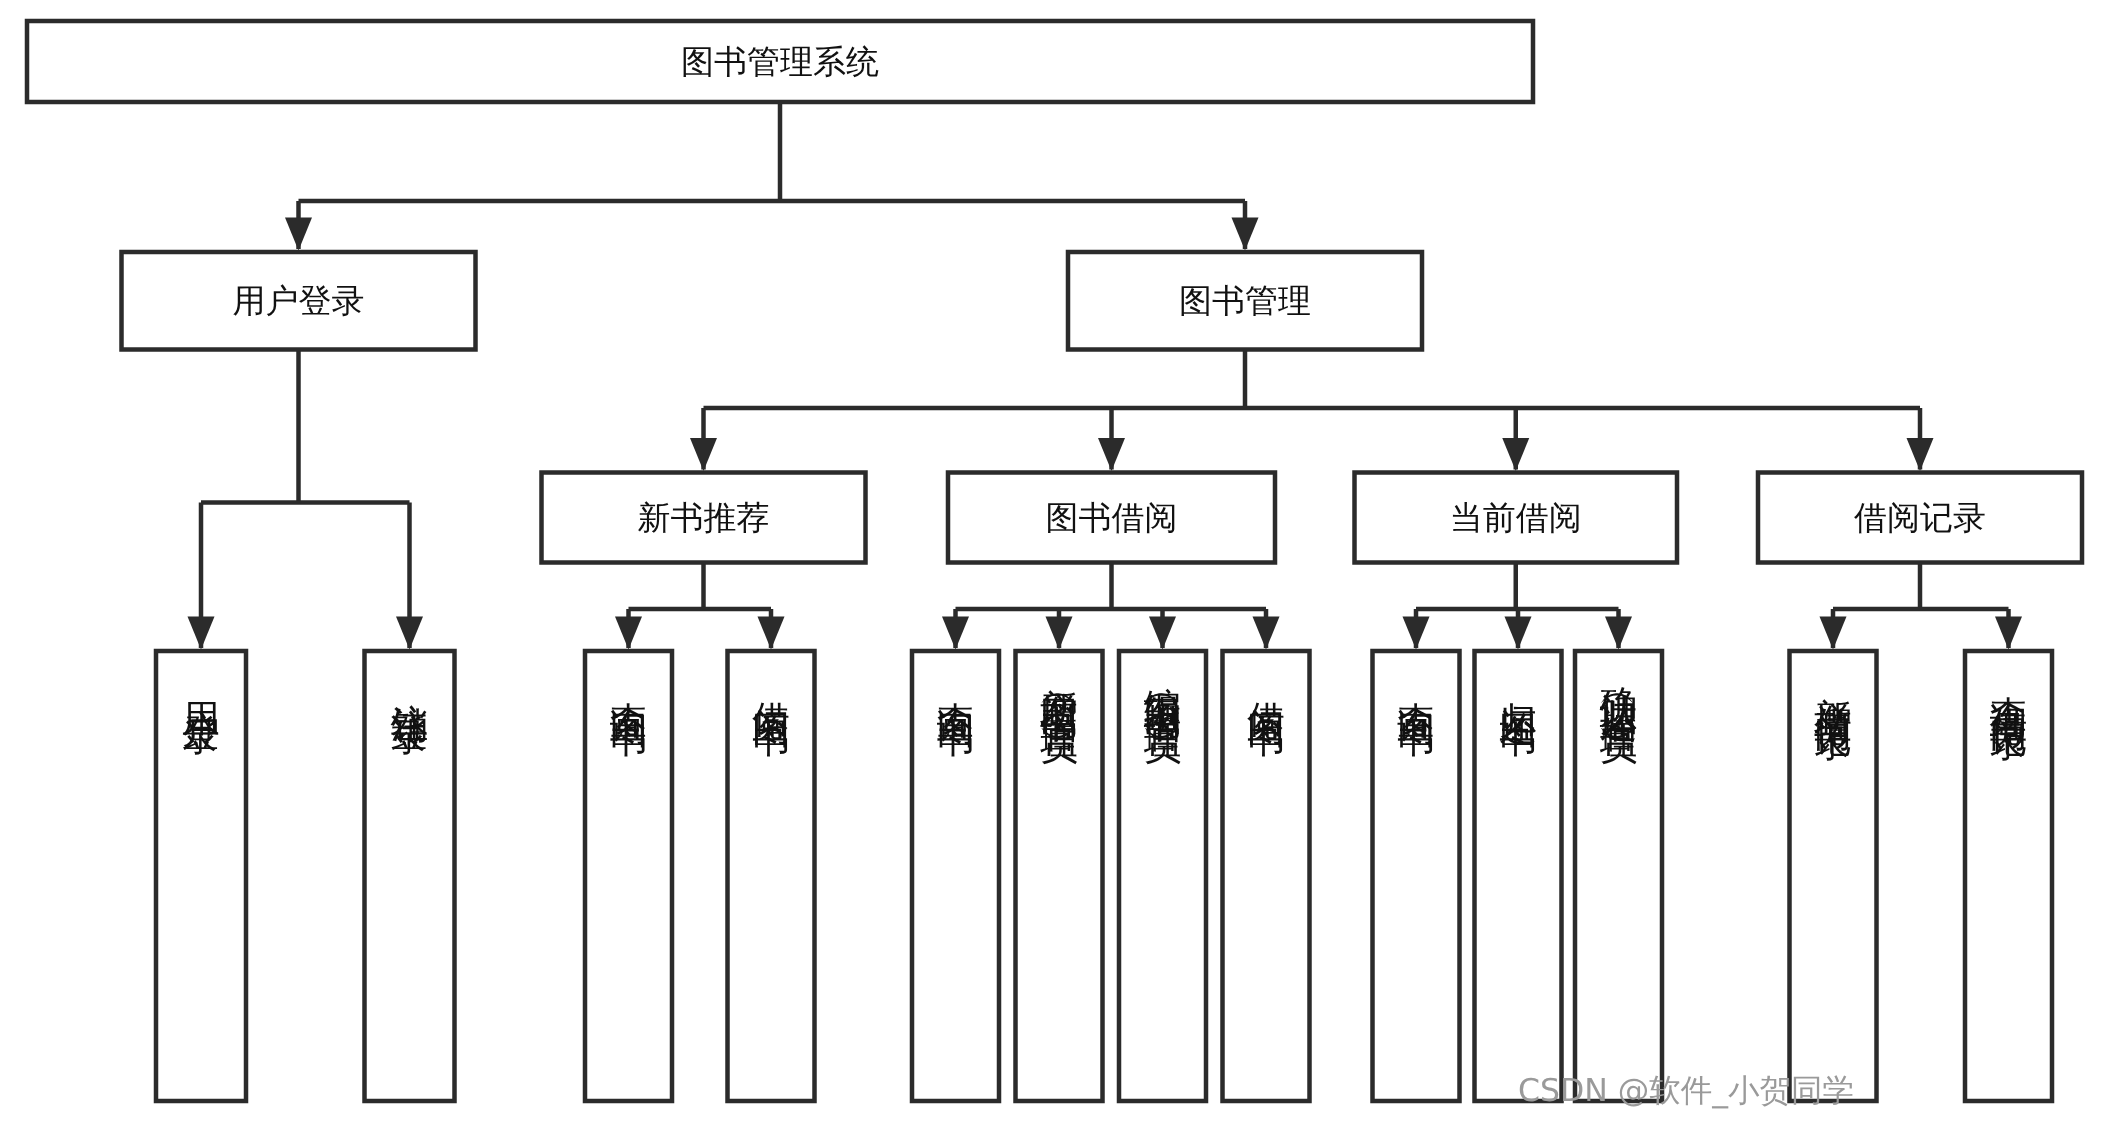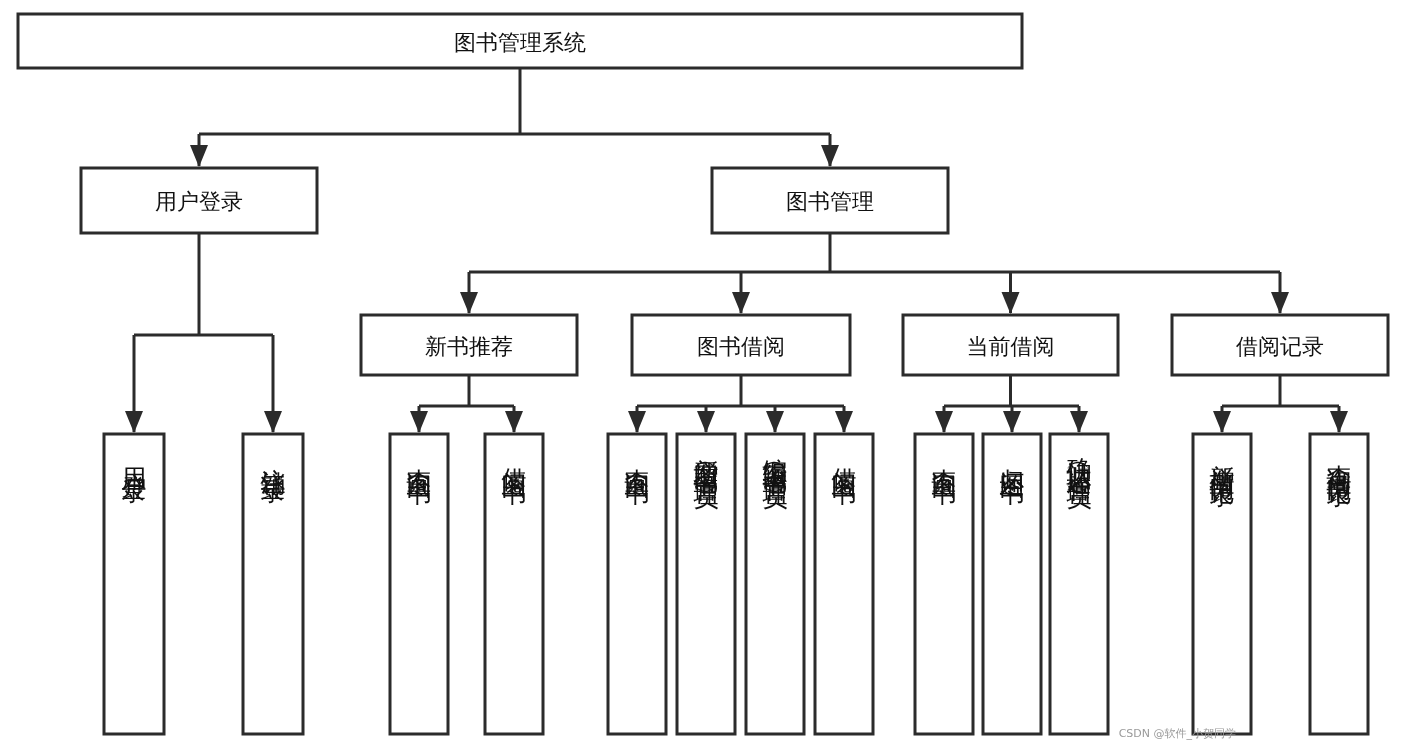--- a/index.html
+++ b/index.html
@@ -55,21 +55,21 @@
     writing-mode: vertical-rl;
     text-orientation: upright;
     letter-spacing: 4px;
     dominant-baseline: central;
   }
   .watermark {
     position: absolute;
     right: 10px;
     bottom: 6px;
     font-family: "DejaVu Sans", "Liberation Sans", sans-serif;
-    font-size: 11px;
+    font-size: 21px;
     color: #9a9a9a;
     white-space: nowrap;
     pointer-events: none;
   }
 </style>
 </head>
 <body>
 
 <div id="diagram-root">
   <svg id="diagram-svg" viewBox="0 0 1405 747">

